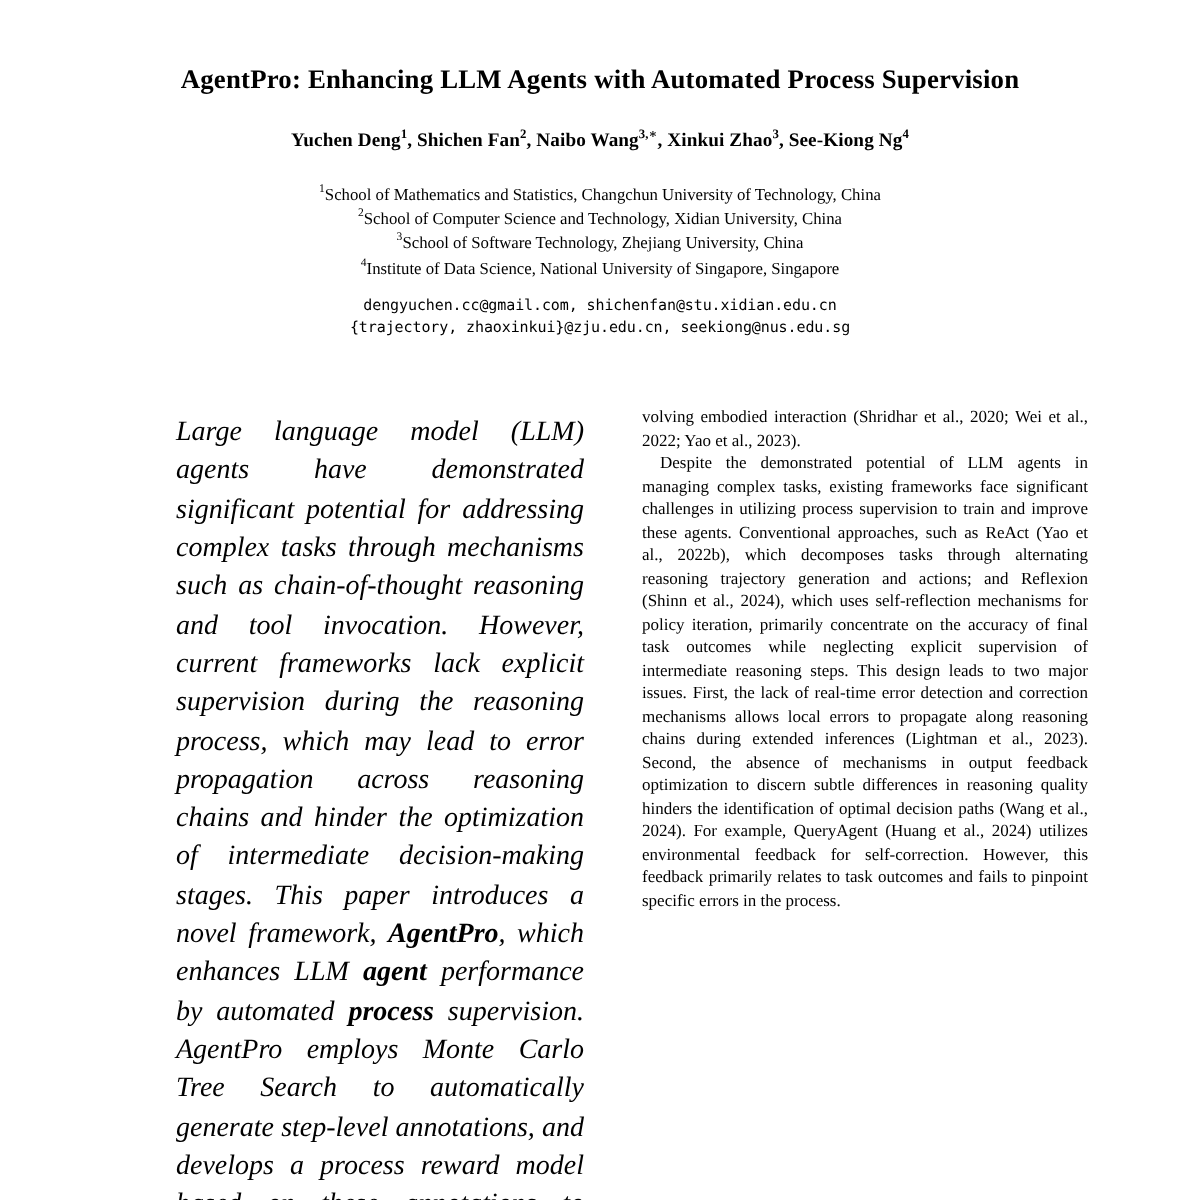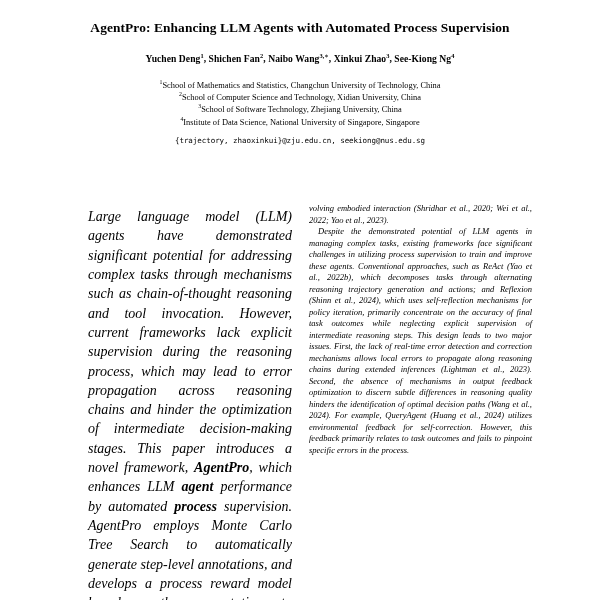--- a/index.html
+++ b/index.html
@@ -30,21 +30,21 @@
     box-sizing: border-box;
   }
 
   .paper-title {
     text-align: center;
     font-size: 13.4px;
     font-weight: bold;
     line-height: 1.25;
     letter-spacing: 0.1px;
     margin: 0;
-    padding-top: 20px;
+    padding-top: 32px;
   }
 
   .authors {
     text-align: center;
     font-size: 9.6px;
     font-weight: bold;
     line-height: 1.3;
     margin: 0;
     padding-top: 16px;
     letter-spacing: 0.05px;
@@ -91,23 +91,22 @@
   .col {
     position: absolute;
     top: 0;
     box-sizing: border-box;
   }
   .col-left {
     left: 84px;
     width: 212px;
   }
   .col-right {
-    left: 309px;
+    left: 321px;
     width: 223px;
-    font-style: italic;
   }
 
   .section-head-centered {
     text-align: center;
     font-size: 9.6px;
     font-weight: bold;
     margin: 0 0 7px 0;
     line-height: 1.2;
   }
 
@@ -169,20 +168,21 @@
       </div>
       <div class="aff-line">
         <sup>3</sup><span>School of Software Technology, Zhejiang University, China</span>
       </div>
       <div class="aff-line">
         <sup>4</sup><span>Institute of Data Science, National University of Singapore, Singapore</span>
       </div>
     </div>
 
     <div class="emails">
+      <div>dengyuchen.cc@gmail.com, shichenfan@stu.xidian.edu.cn</div>
       <div>{trajectory, zhaoxinkui}@zju.edu.cn, seekiong@nus.edu.sg</div>
     </div>
   </div>
 
   <div class="columns">
 
     <div class="col col-left">
 
       <p class="abstract-body">Large language model (LLM) agents have demonstrated significant potential for addressing complex tasks through mechanisms such as chain-of-thought reasoning and tool invocation. However, current frameworks lack explicit supervision during the reasoning process, which may lead to error propagation across reasoning chains and hinder the optimization of intermediate decision-making stages. This paper introduces a novel framework, <b>AgentPro</b>, which enhances LLM <b>agent</b> performance by automated <b>process</b> supervision. AgentPro employs Monte Carlo Tree Search to automatically generate step-level annotations, and develops a process reward model based on these annotations to facilitate fine-grained quality assessment of reasoning. By employing a rejection sampling strategy, the LLM agent dynamically adjusts generation probability distributions to prevent the continuation of erroneous paths, thereby improving reasoning capabilities. Extensive experiments on four datasets indicate that our method significantly outperforms existing agent-based LLM methods (e.g., achieving a 6.32% increase in accuracy on the HotpotQA dataset), underscoring its proficiency in managing intricate reasoning chains.</p>
 

